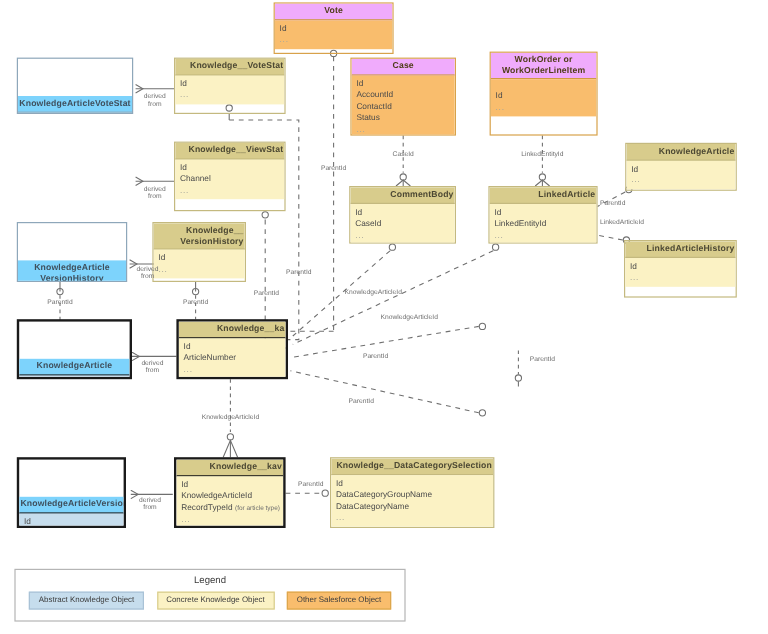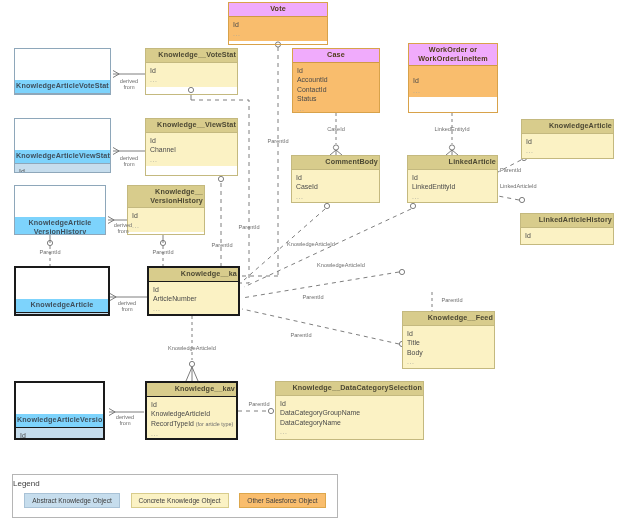--- a/index.html
+++ b/index.html
@@ -100,20 +100,21 @@
     position: absolute;
     left: 12px;
     top: 474px;
     width: 326px;
     height: 44px;
     box-sizing: border-box;
     background: #ffffff;
     border: 1px solid #b5b5b5;
   }
   #legend .ltitle {
+    text-align: center;
     font-size: 8px;
     color: #3d3d3d;
     margin-top: 4px;
   }
   #legend .lrow {
     display: flex;
     justify-content: space-around;
     align-items: center;
     margin-top: 5px;
     padding: 0 6px;
@@ -253,28 +254,20 @@
     <div class="hdr">Case</div>
     <div class="body">
       <div class="fld">Id</div>
       <div class="fld">AccountId</div>
       <div class="fld">ContactId</div>
       <div class="fld">Status</div>
       <div class="fld dots">...</div>
     </div>
   </div>
 
-  <div class="entity t-abstract" style="left:14px; top:118px; width:97px; height:55px;">
-    <div class="hdr">KnowledgeArticleViewStat</div>
-    <div class="body">
-      <div class="fld">Id</div>
-      <div class="fld">Channel</div>
-      <div class="fld dots">...</div>
-    </div>
-  </div>
 
   <div class="entity t-concrete" style="left:145px; top:118px; width:93px; height:58px;">
     <div class="hdr">Knowledge__ViewStat</div>
     <div class="body">
       <div class="fld">Id</div>
       <div class="fld">Channel</div>
       <div class="fld dots">...</div>
     </div>
   </div>
 
@@ -297,21 +290,21 @@
 
   <div class="entity t-concrete" style="left:407px; top:155px; width:91px; height:48px;">
     <div class="hdr">LinkedArticle</div>
     <div class="body">
       <div class="fld">Id</div>
       <div class="fld">LinkedEntityId</div>
       <div class="fld dots">...</div>
     </div>
   </div>
 
-  <div class="entity t-concrete" style="left:520px; top:200px; width:94px; height:32px;margin-top:13px;">
+  <div class="entity t-concrete" style="left:520px; top:200px; width:94px; height:48px;">
     <div class="hdr">LinkedArticleHistory</div>
     <div class="body">
       <div class="fld">Id</div>
       <div class="fld dots">...</div>
     </div>
   </div>
 
   <div class="entity t-abstract" style="left:14px; top:185px; width:92px; height:50px;">
     <div class="hdr hdr2">
       <div>KnowledgeArticle</div>
@@ -346,50 +339,41 @@
 
   <div class="entity t-concrete emph" style="left:147px; top:266px; width:93px; height:50px;">
     <div class="hdr">Knowledge__ka</div>
     <div class="body">
       <div class="fld">Id</div>
       <div class="fld">ArticleNumber</div>
       <div class="fld dots">...</div>
     </div>
   </div>
 
-  <div class="entity t-concrete" style="left:402px; top:311px; width:93px; height:58px;">
-    <div class="hdr">Knowledge__Feed</div>
-    <div class="body">
-      <div class="fld">Id</div>
-      <div class="fld">Title</div>
-      <div class="fld">Body</div>
-      <div class="fld dots">...</div>
-    </div>
-  </div>
 
   <div class="entity t-abstract emph" style="left:14px; top:381px; width:91px; height:59px;">
     <div class="hdr">KnowledgeArticleVersion</div>
     <div class="body">
       <div class="fld">Id</div>
       <div class="fld">KnowledgeArticleId</div>
       <div class="fld dots">...</div>
     </div>
   </div>
 
   <div class="entity t-concrete emph" style="left:145px; top:381px; width:93px; height:59px;">
     <div class="hdr">Knowledge__kav</div>
     <div class="body">
       <div class="fld">Id</div>
       <div class="fld">KnowledgeArticleId</div>
       <div class="fld"><span>RecordTypeId</span> <span class="sub">(for article type)</span></div>
       <div class="fld dots">...</div>
     </div>
   </div>
 
-  <div class="entity t-concrete" style="left:275px; top:381px; width:149px; height:59px;">
+  <div class="entity t-concrete" style="left:275px; top:381px; width:137px; height:59px;">
     <div class="hdr">Knowledge__DataCategorySelection</div>
     <div class="body">
       <div class="fld">Id</div>
       <div class="fld">DataCategoryGroupName</div>
       <div class="fld">DataCategoryName</div>
       <div class="fld dots">...</div>
     </div>
   </div>
 
   <div class="elabel two" style="left:112px; top:78px; width:34px;">

